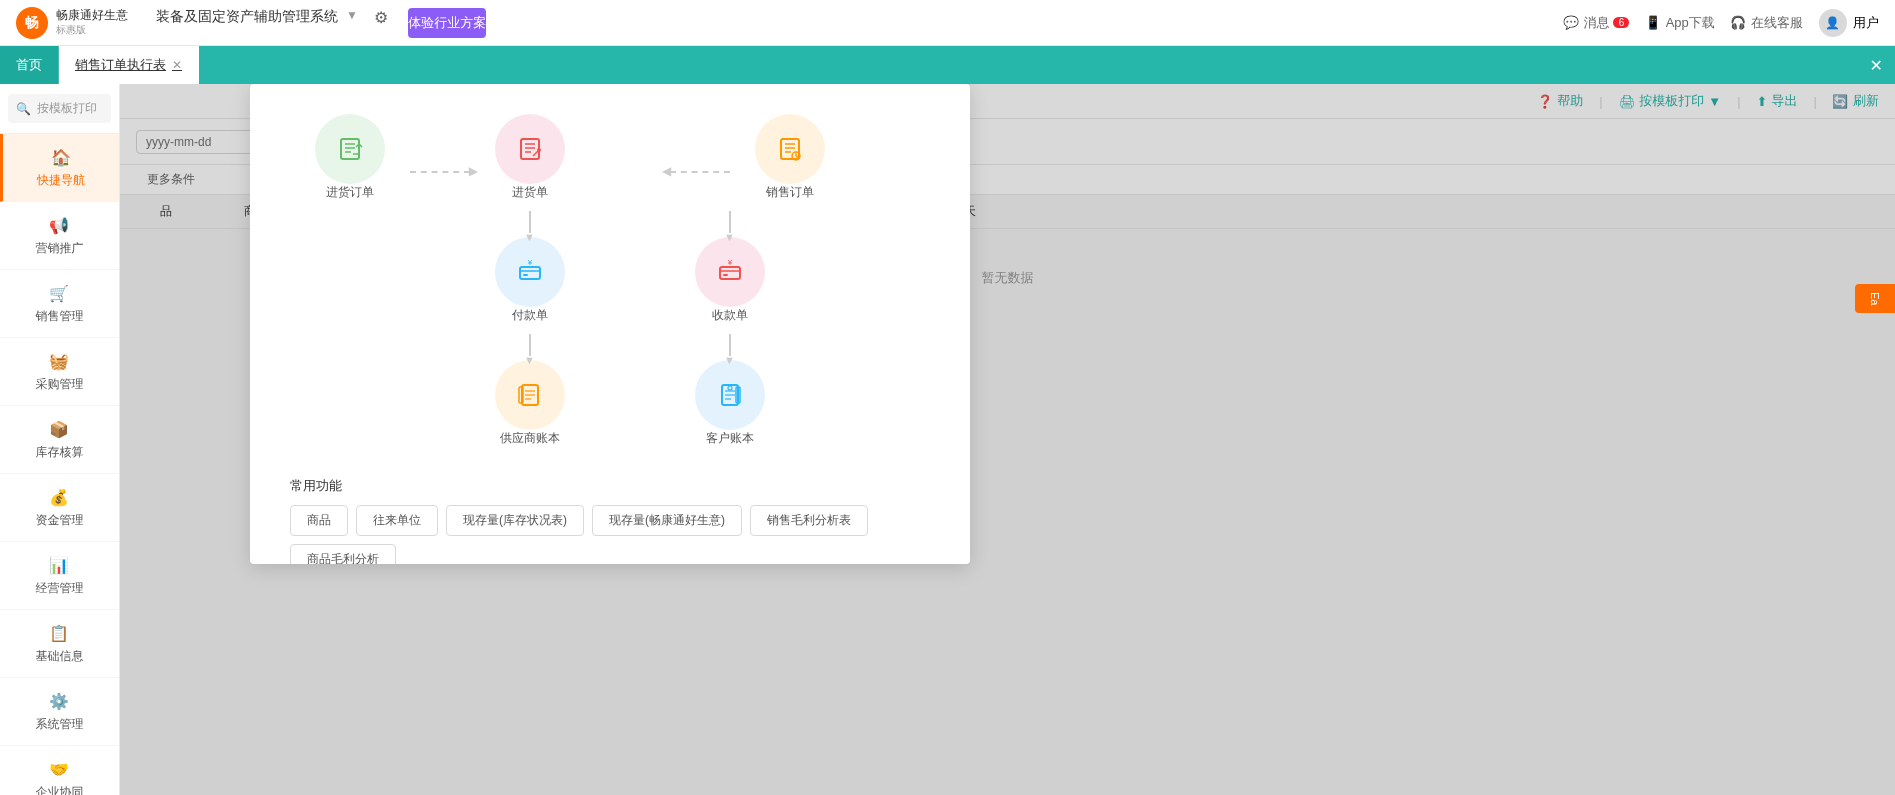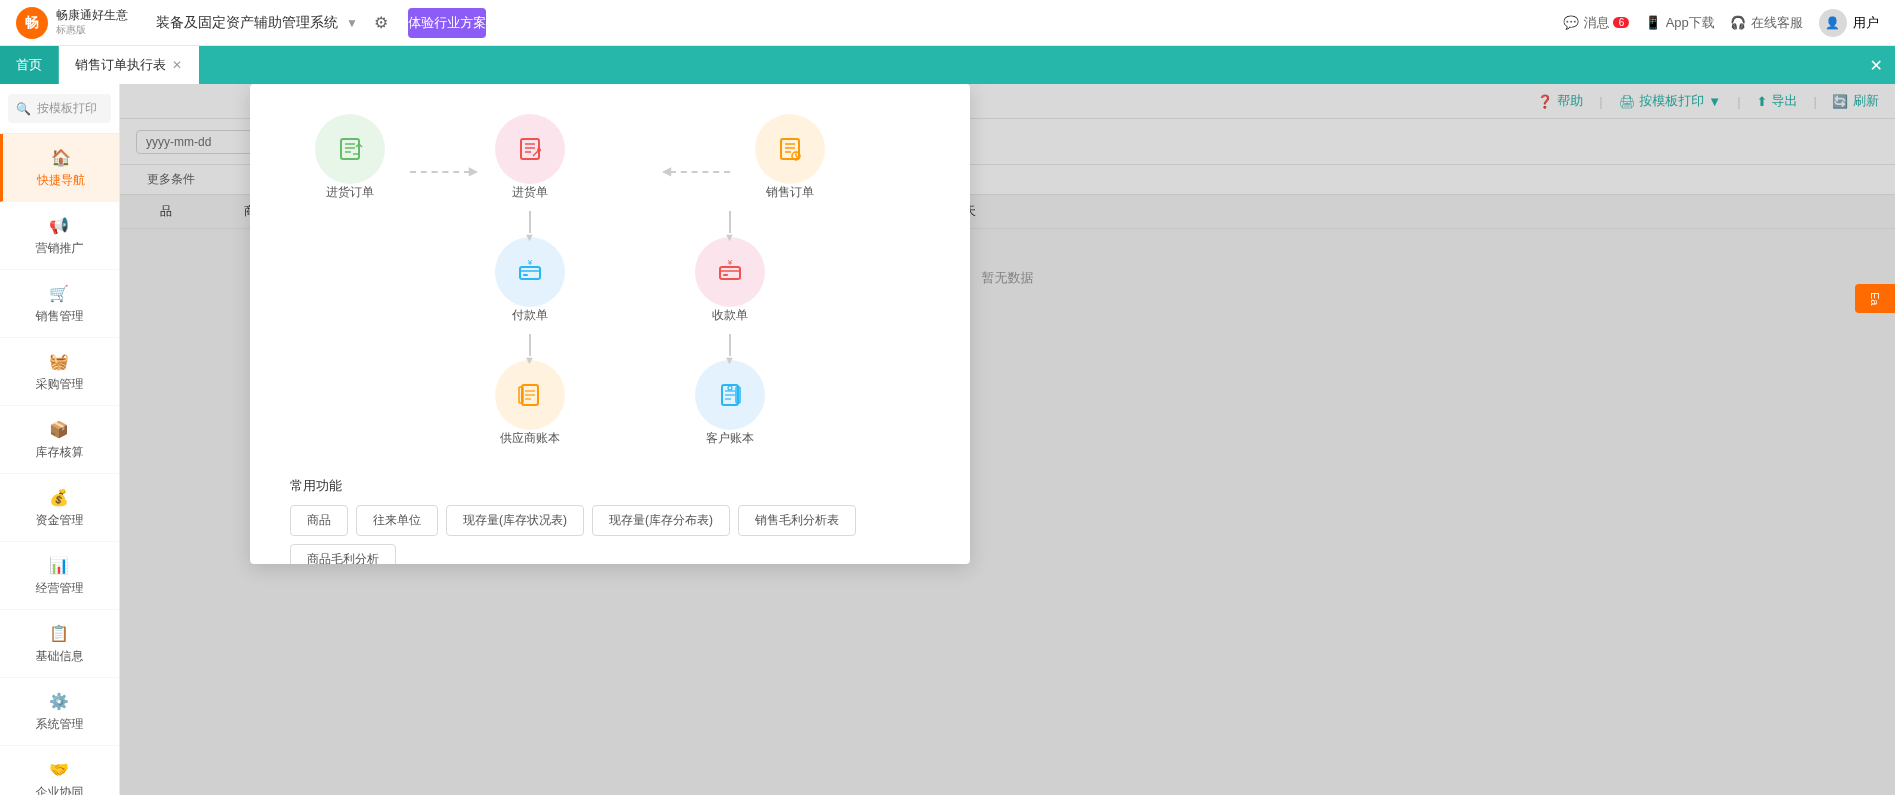--- a/index.html
+++ b/index.html
@@ -31,21 +31,21 @@
       align-items: center;
       justify-content: center;
       color: white;
       font-size: 14px;
       font-weight: bold;
     }
     .logo-text { font-size: 12px; color: #333; line-height: 1.3; }
     .logo-sub { font-size: 10px; color: #999; }
     .system-title-area {
       display: flex;
-      align-items: center;
+      align-items: flex-start;
       gap: 8px;
       flex: 1;
       margin-left: 20px;
     }
     .system-title { font-size: 14px; color: #333; }
     .dropdown-arrow { color: #999; font-size: 12px; cursor: pointer; }
     .settings-icon { color: #666; font-size: 16px; cursor: pointer; margin-left: 8px; }
     .trial-btn {
       background: #8b5cf6;
       color: white;
@@ -105,20 +105,21 @@
       align-items: center;
       padding: 0 16px;
       cursor: pointer;
       color: rgba(255,255,255,0.85);
       font-size: 13px;
       border-right: 1px solid rgba(255,255,255,0.2);
     }
     .tab-item.active {
       background: #fff;
       color: #333;
+      text-decoration: underline;
     }
     .tab-close {
       margin-left: 6px;
       font-size: 12px;
       color: #999;
     }
     .tab-home {
       background: #1ea99d;
       color: white;
     }
@@ -737,21 +738,21 @@
               </div>
             </div>
           </div>
 
           <div class="common-functions">
             <div class="cf-title">常用功能</div>
             <div class="cf-buttons">
               <button class="cf-btn">商品</button>
               <button class="cf-btn">往来单位</button>
               <button class="cf-btn">现存量(库存状况表)</button>
-              <button class="cf-btn">现存量(库存分布表)</button>
+              <button class="cf-btn">现存量(畅康通好生意)</button>
               <button class="cf-btn">销售毛利分析表</button>
               <button class="cf-btn">商品毛利分析</button>
             </div>
 
           </div>
 
         </div>
       </div>
 
       <div class="right-decoration">

